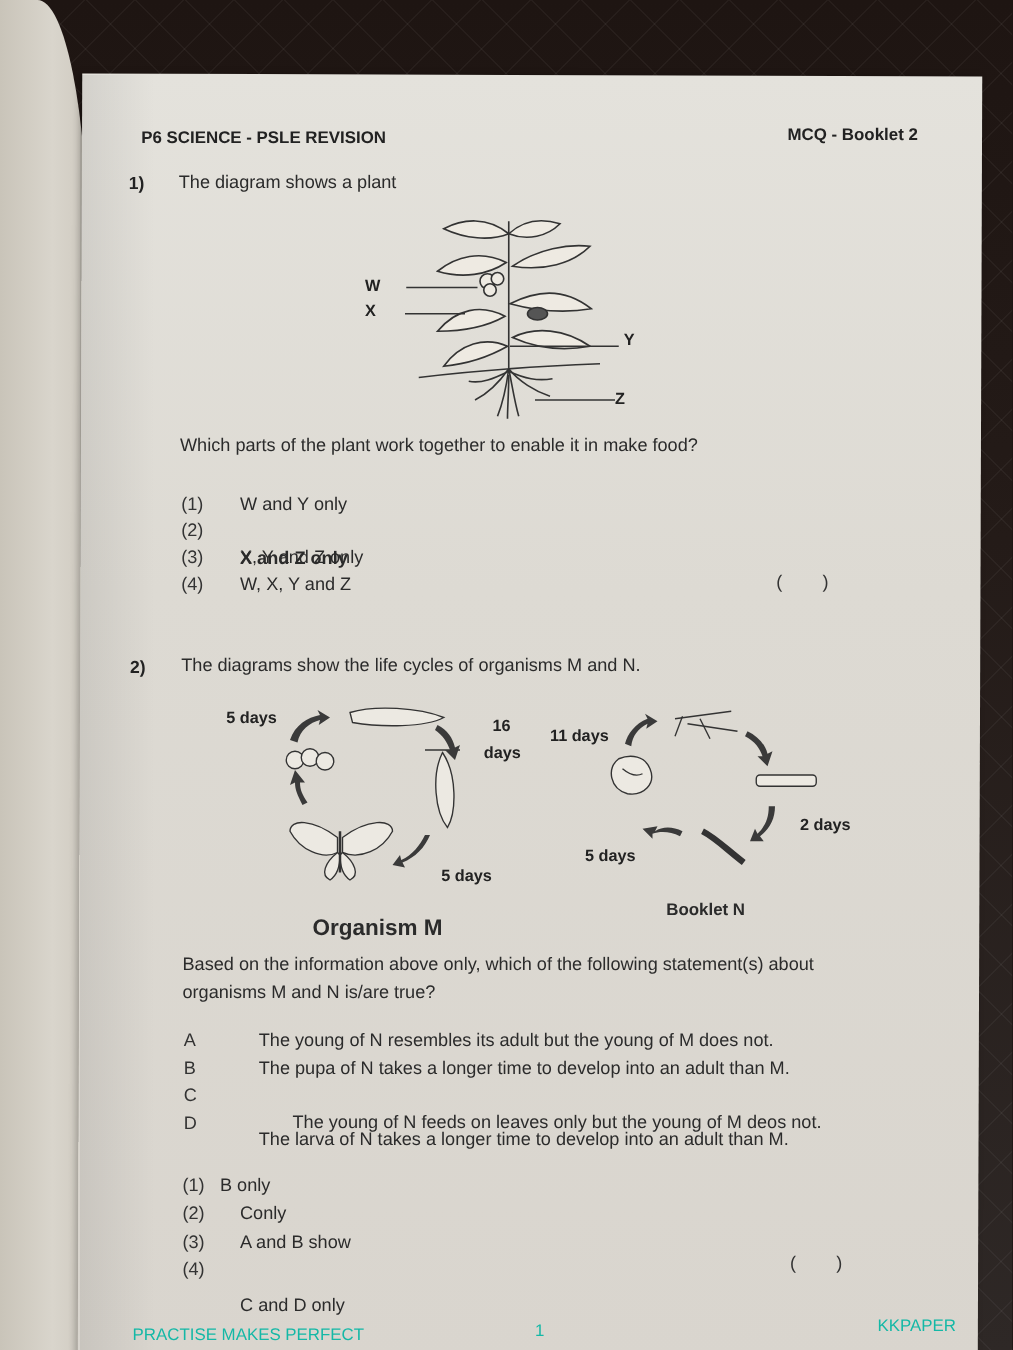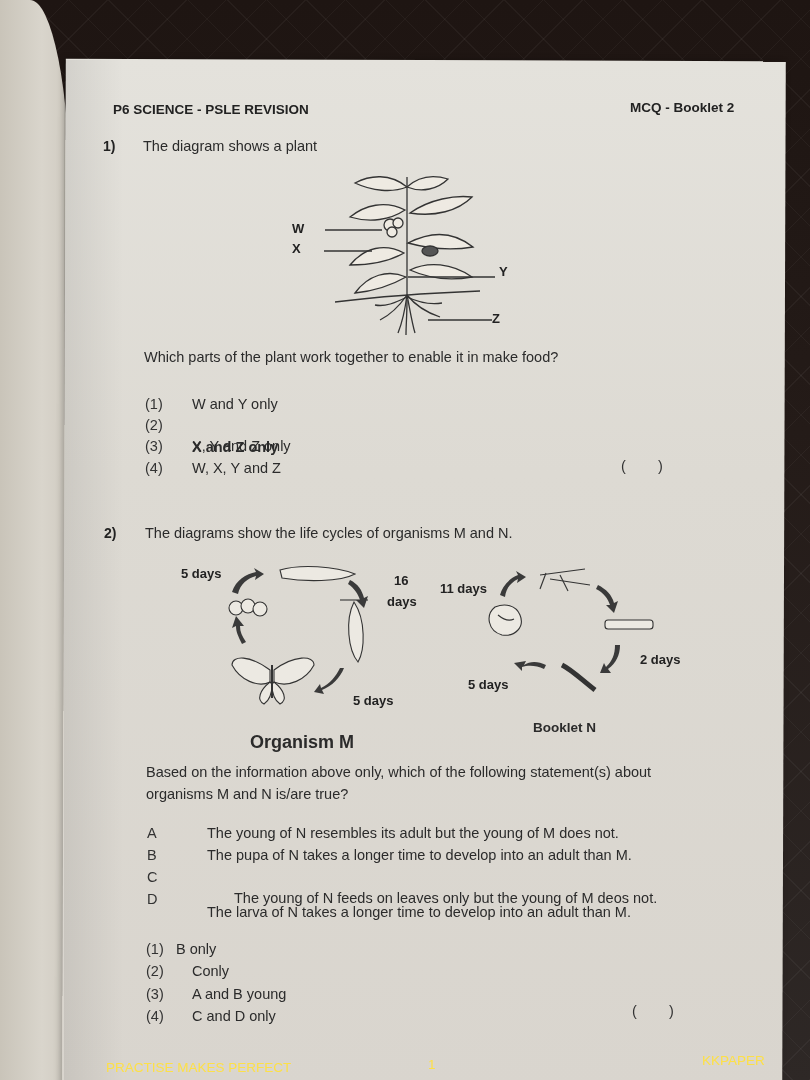--- a/index.html
+++ b/index.html
@@ -36,21 +36,21 @@
     position: absolute; left: 64px; top: 60px; width: 60px; height: 1030px;
     background: linear-gradient(90deg, rgba(0,0,0,0.08), rgba(0,0,0,0));
   }
   .abs { position: absolute; white-space: nowrap; }
   .hdr { font-weight: bold; font-size: 13.5px; color: #222; }
   .qnum { font-weight: bold; font-size: 14px; color: #222; }
   .txt { font-size: 14.5px; color: #2b2b2b; }
   .opt-num { font-size: 14.5px; color: #333; }
   .paren { font-size: 14.5px; color: #333; }
   .lbl { font-weight: bold; font-size: 13px; color: #222; }
-  .foot { font-size: 13.5px; color: #fde047; }
+  .foot { font-size: 13.5px; color: #14b8a6; }
   svg { position: absolute; overflow: visible; }
 </style>
 </head>
 <body>
 
 <div class="table-bg"></div>
 <div class="curl"></div>
 <div class="sheet"></div>
 <div class="sheet-left-shade"></div>
 
@@ -185,20 +185,20 @@
 <div class="abs opt-num" style="left:147px; top:869px;">C</div>
 <div class="abs txt" style="left:207px; top:868px;margin-top:36px;">The larva of N takes a longer time to develop into an adult than M.</div>
 <div class="abs opt-num" style="left:147px; top:891px;">D</div>
 <div class="abs txt" style="left:207px; top:890px;margin-left:27px;">The young of N feeds on leaves only but the young of M deos not.</div>
 
 <div class="abs opt-num" style="left:146px; top:941px;">(1)</div>
 <div class="abs txt" style="left:176px; top:941px;">B only</div>
 <div class="abs opt-num" style="left:146px; top:963px;">(2)</div>
 <div class="abs txt" style="left:192px; top:963px;">Conly</div>
 <div class="abs opt-num" style="left:146px; top:986px;">(3)</div>
-<div class="abs txt" style="left:192px; top:986px;">A and B young</div>
+<div class="abs txt" style="left:192px; top:986px;">A and B show</div>
 <div class="abs opt-num" style="left:146px; top:1008px;">(4)</div>
-<div class="abs txt" style="left:192px; top:1008px;">C and D only</div>
+<div class="abs txt" style="left:192px; top:1037px;">C and D only</div>
 <div class="abs paren" style="left:632px; top:1003px; white-space:pre;">(        )</div>
 
 <div class="abs foot" style="left:106px; top:1060px;">PRACTISE MAKES PERFECT</div>
 <div class="abs foot" style="left:428px; top:1057px;">1</div>
 <div class="abs foot" style="left:702px; top:1053px;">KKPAPER</div>
 
 </body></html>

